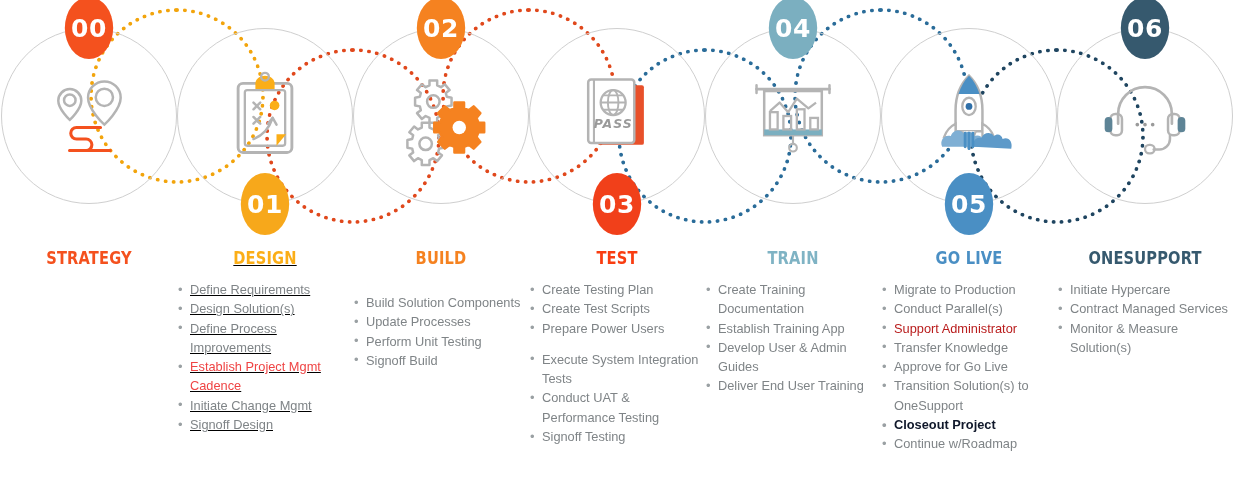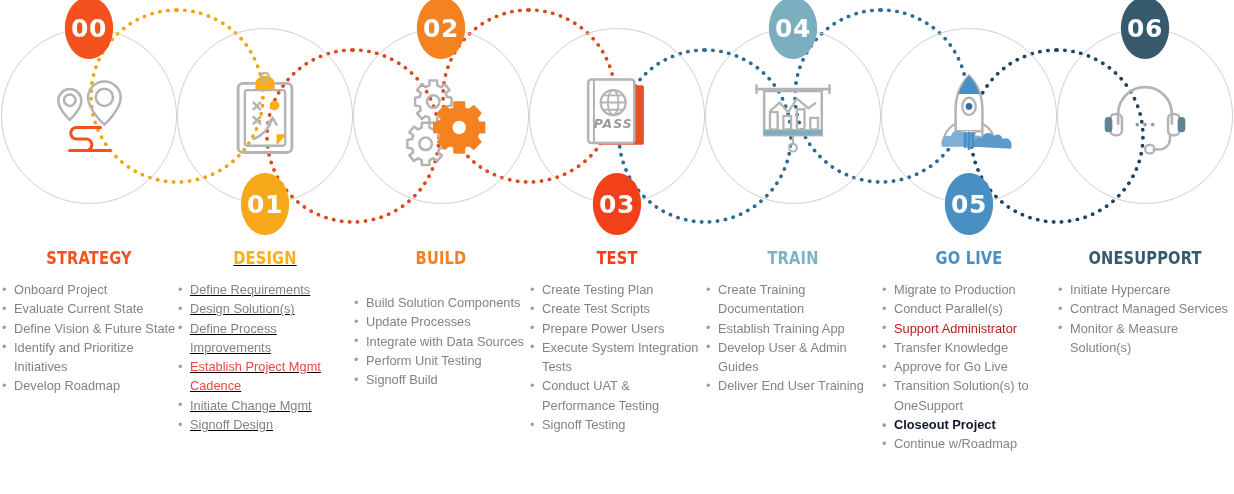--- a/index.html
+++ b/index.html
@@ -239,56 +239,48 @@
       </g>
     </svg>
     </div>
     <div class="badge" style="left: 1114px; top: -3px; background: rgb(54, 89, 110);">
       <span>06</span>
     </div>
   </div>
 <div id="columns">
     <div class="column" style="left: 1px;">
       <div class="col-title" style="color: rgb(244, 81, 30);">STRATEGY</div>
-      <ul class="bullets">
-        <li style="color: rgb(127, 132, 135);">Onboard Project</li>
-        <li style="color: rgb(127, 132, 135);">Evaluate Current State</li>
-        <li style="color: rgb(127, 132, 135);">Define Vision &amp; Future State</li>
-        <li style="color: rgb(127, 132, 135);">Identify and Prioritize Initiatives</li>
-        <li style="color: rgb(127, 132, 135);">Develop Roadmap</li>
-      </ul>
     </div>
     <div class="column" style="left: 177px; text-decoration: underline;">
       <div class="col-title" style="color: rgb(251, 174, 23);">DESIGN</div>
       <ul class="bullets">
         <li style="color: rgb(127, 132, 135);">Define Requirements</li>
         <li style="color: rgb(127, 132, 135);">Design Solution(s)</li>
         <li style="color: rgb(127, 132, 135);">Define Process Improvements</li>
         <li style="color: #ef4444;">Establish Project Mgmt Cadence</li>
         <li style="color: rgb(127, 132, 135);">Initiate Change Mgmt</li>
         <li style="color: rgb(127, 132, 135);">Signoff Design</li>
       </ul>
     </div>
     <div class="column" style="left: 353px;">
       <div class="col-title" style="color: rgb(245, 130, 32);">BUILD</div>
       <ul class="bullets">
         <li style="color: rgb(127, 132, 135); margin-top: 25px;">Build Solution Components</li>
         <li style="color: rgb(127, 132, 135);">Update Processes</li>
-        <li style="color: rgb(127, 132, 135);">Integrate with Data Sources</li>
         <li style="color: rgb(127, 132, 135);">Perform Unit Testing</li>
         <li style="color: rgb(127, 132, 135);">Signoff Build</li>
       </ul>
     </div>
     <div class="column" style="left: 529px;">
       <div class="col-title" style="color: rgb(249, 61, 17);">TEST</div>
       <ul class="bullets">
         <li style="color: rgb(127, 132, 135);">Create Testing Plan</li>
         <li style="color: rgb(127, 132, 135);">Create Test Scripts</li>
         <li style="color: rgb(127, 132, 135);">Prepare Power Users</li>
-        <li style="color: rgb(127, 132, 135);">Execute System Integration Tests</li>
+        <li style="color: rgb(127, 132, 135); margin-top: 12px;">Execute System Integration Tests</li>
         <li style="color: rgb(127, 132, 135);">Conduct UAT &amp; Performance  Testing</li>
         <li style="color: rgb(127, 132, 135);">Signoff Testing</li>
       </ul>
     </div>
     <div class="column" style="left: 705px;">
       <div class="col-title" style="color: rgb(127, 179, 196);">TRAIN</div>
       <ul class="bullets">
         <li style="color: rgb(127, 132, 135); margin-top: 12px;">Create Training Documentation</li>
         <li style="color: rgb(127, 132, 135);">Establish Training App</li>
         <li style="color: rgb(127, 132, 135);">Develop User &amp; Admin Guides</li>

